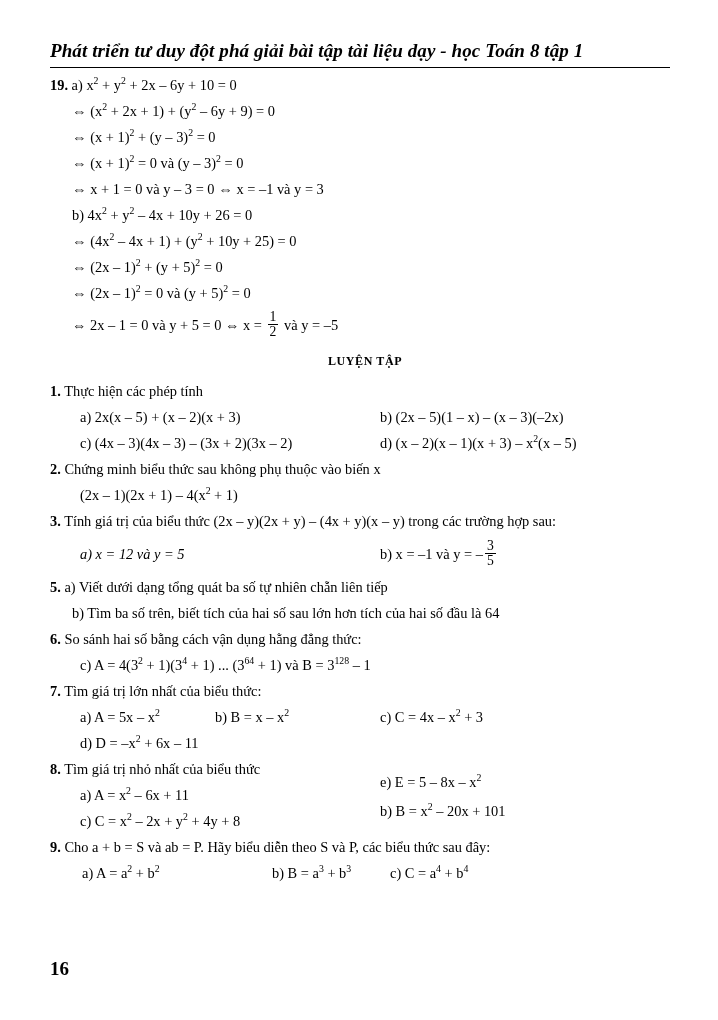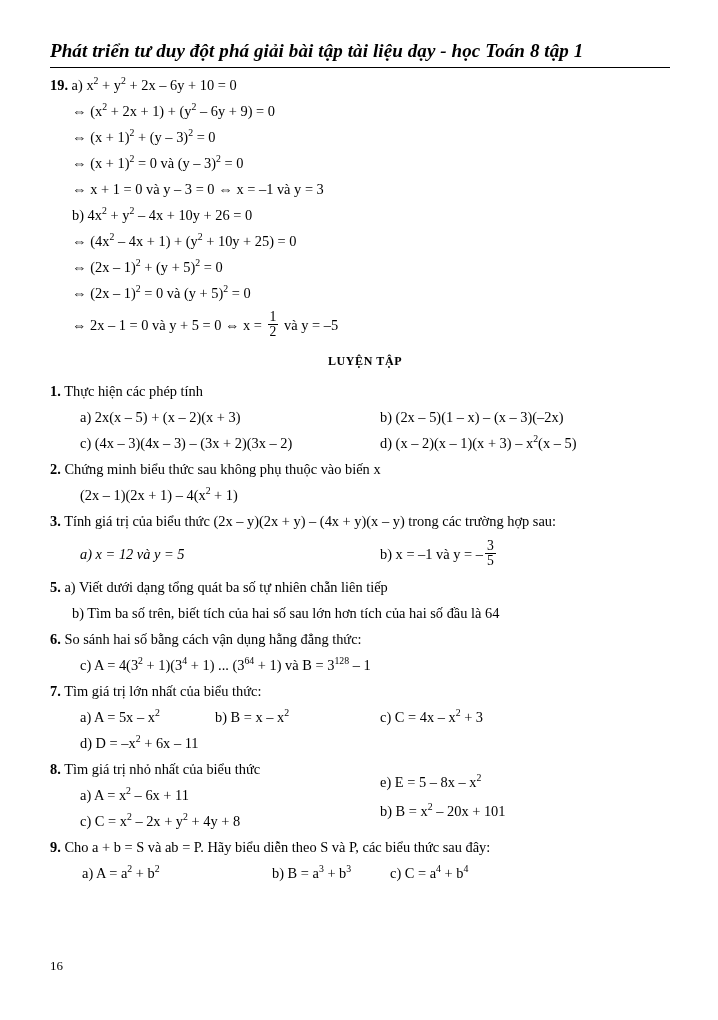--- a/index.html
+++ b/index.html
@@ -86,22 +86,22 @@
     font-weight: bold;
     font-size: 12px;
     letter-spacing: 0.6px;
     height: 34px;
     line-height: 34px;
   }
   .page-number {
     position: absolute;
     left: 50px;
     top: 958px;
-    font-weight: normal;
-    font-size: 13px;
+    font-weight: bold;
+    font-size: 19px;
   }
   .eqv { font-size: 1.02em; }
 </style>
 </head>
 <body>
 
 <div class="page">
 
   <div class="header">
     <div class="header-title">Phát triển tư duy đột phá giải bài tập tài liệu dạy - học Toán 8 tập 1</div>

